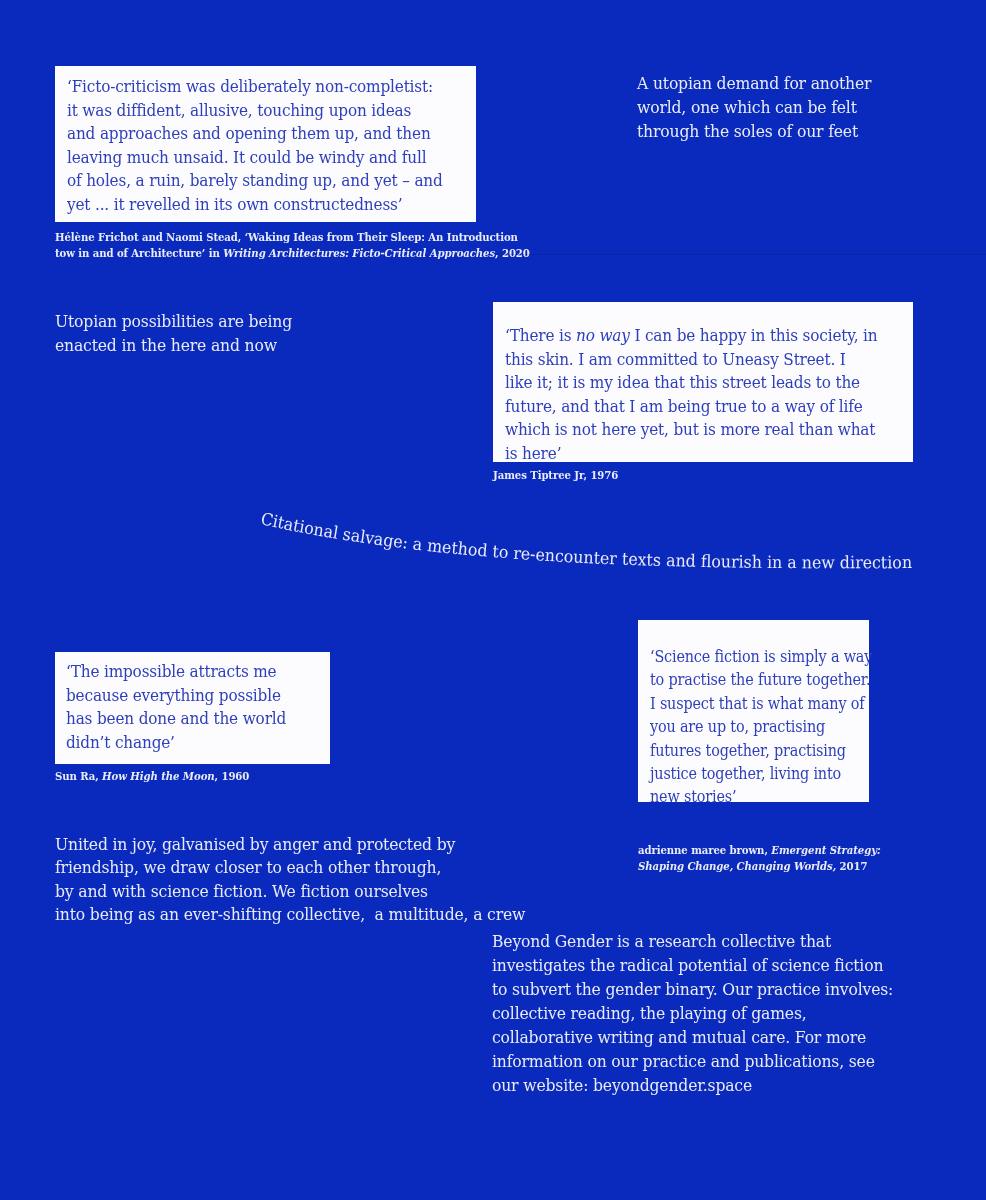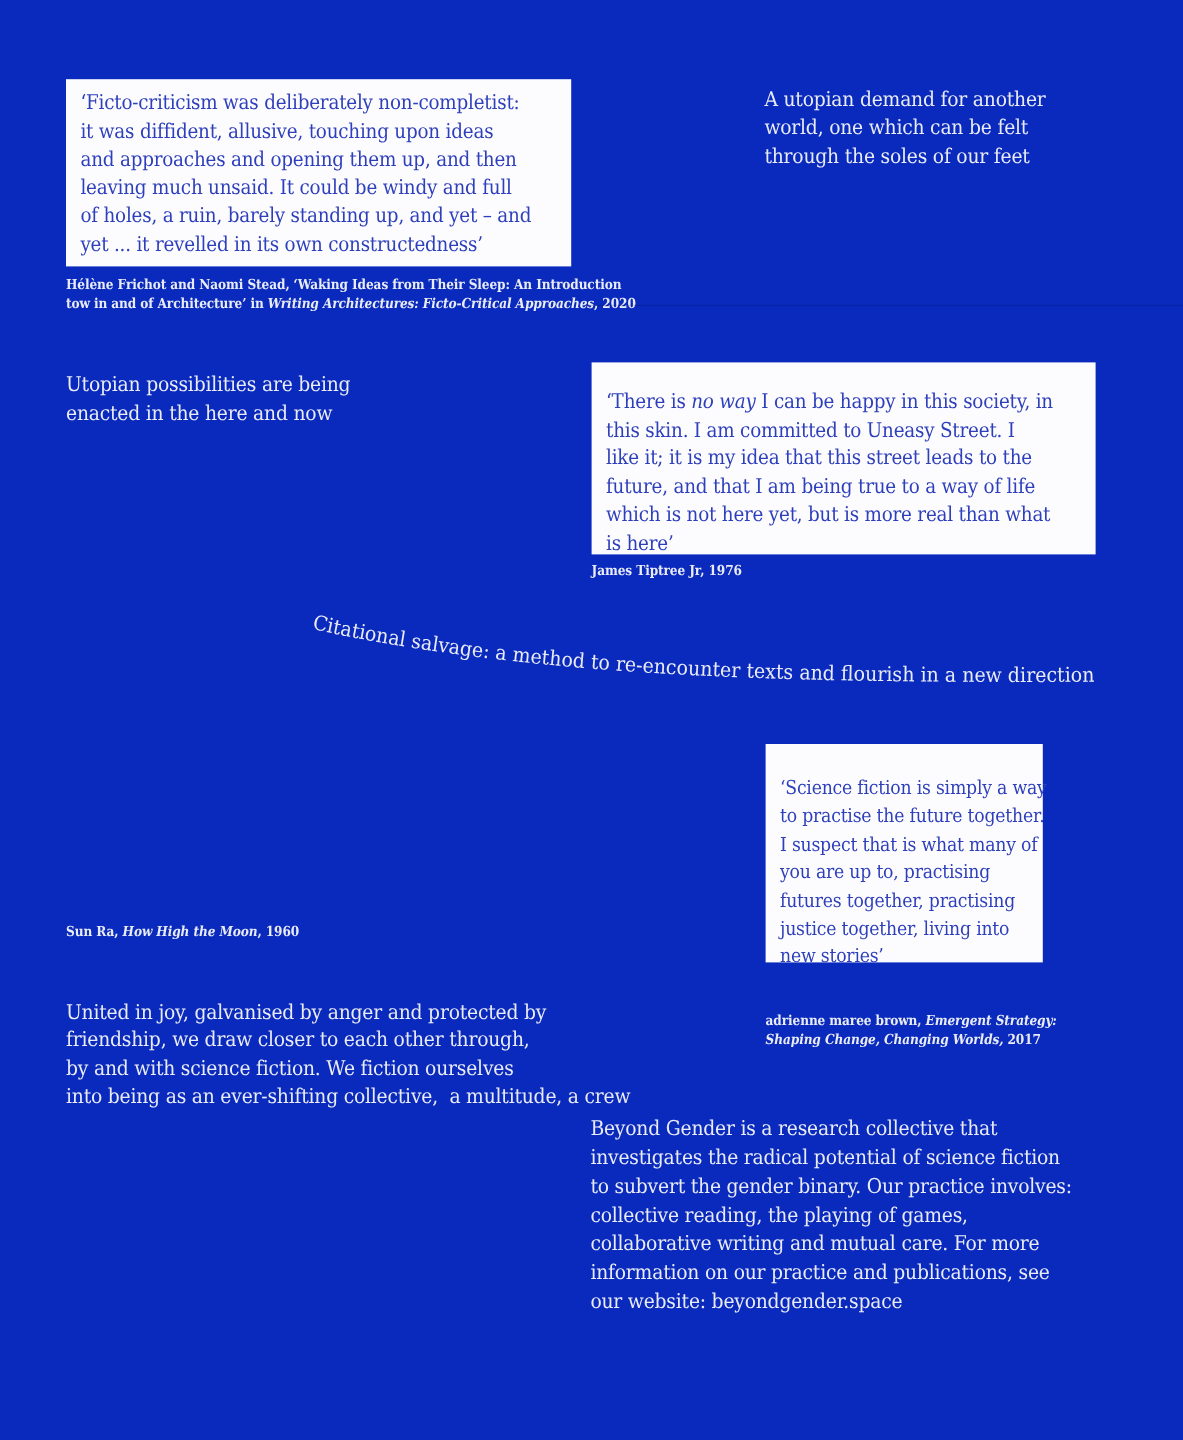--- a/index.html
+++ b/index.html
@@ -90,20 +90,26 @@
 which is not here yet, but is more real than what
 is here’</span></p>
   </div>
   <p class="attribution attr-tiptree txt">James Tiptree Jr, 1976</p>
 
   <svg class="curve-svg" viewBox="0 0 986 1200">
     <path id="curvePath" d="M 260 524 C 430 562, 640 570, 914 568" fill="none"></path>
     <text class="curve-text"><textPath href="#curvePath" textLength="655" lengthAdjust="spacingAndGlyphs">Citational salvage: a method to re-encounter texts and flourish in a new direction</textPath></text>
   </svg>
 
+  <div class="quote-box box-sunra">
+    <p class="quote-text txt">‘The impossible attracts me
+because everything possible
+has been done and the world
+didn’t change’</p>
+  </div>
   <p class="attribution attr-sunra txt"><span>Sun Ra, </span><span class="it">How High the Moon</span><span>, 1960</span></p>
 
   <div class="quote-box box-scifi">
     <p class="quote-text txt">‘Science fiction is simply a way
 to practise the future together.
 I suspect that is what many of
 you are up to, practising
 futures together, practising
 justice together, living into
 new stories’</p>

